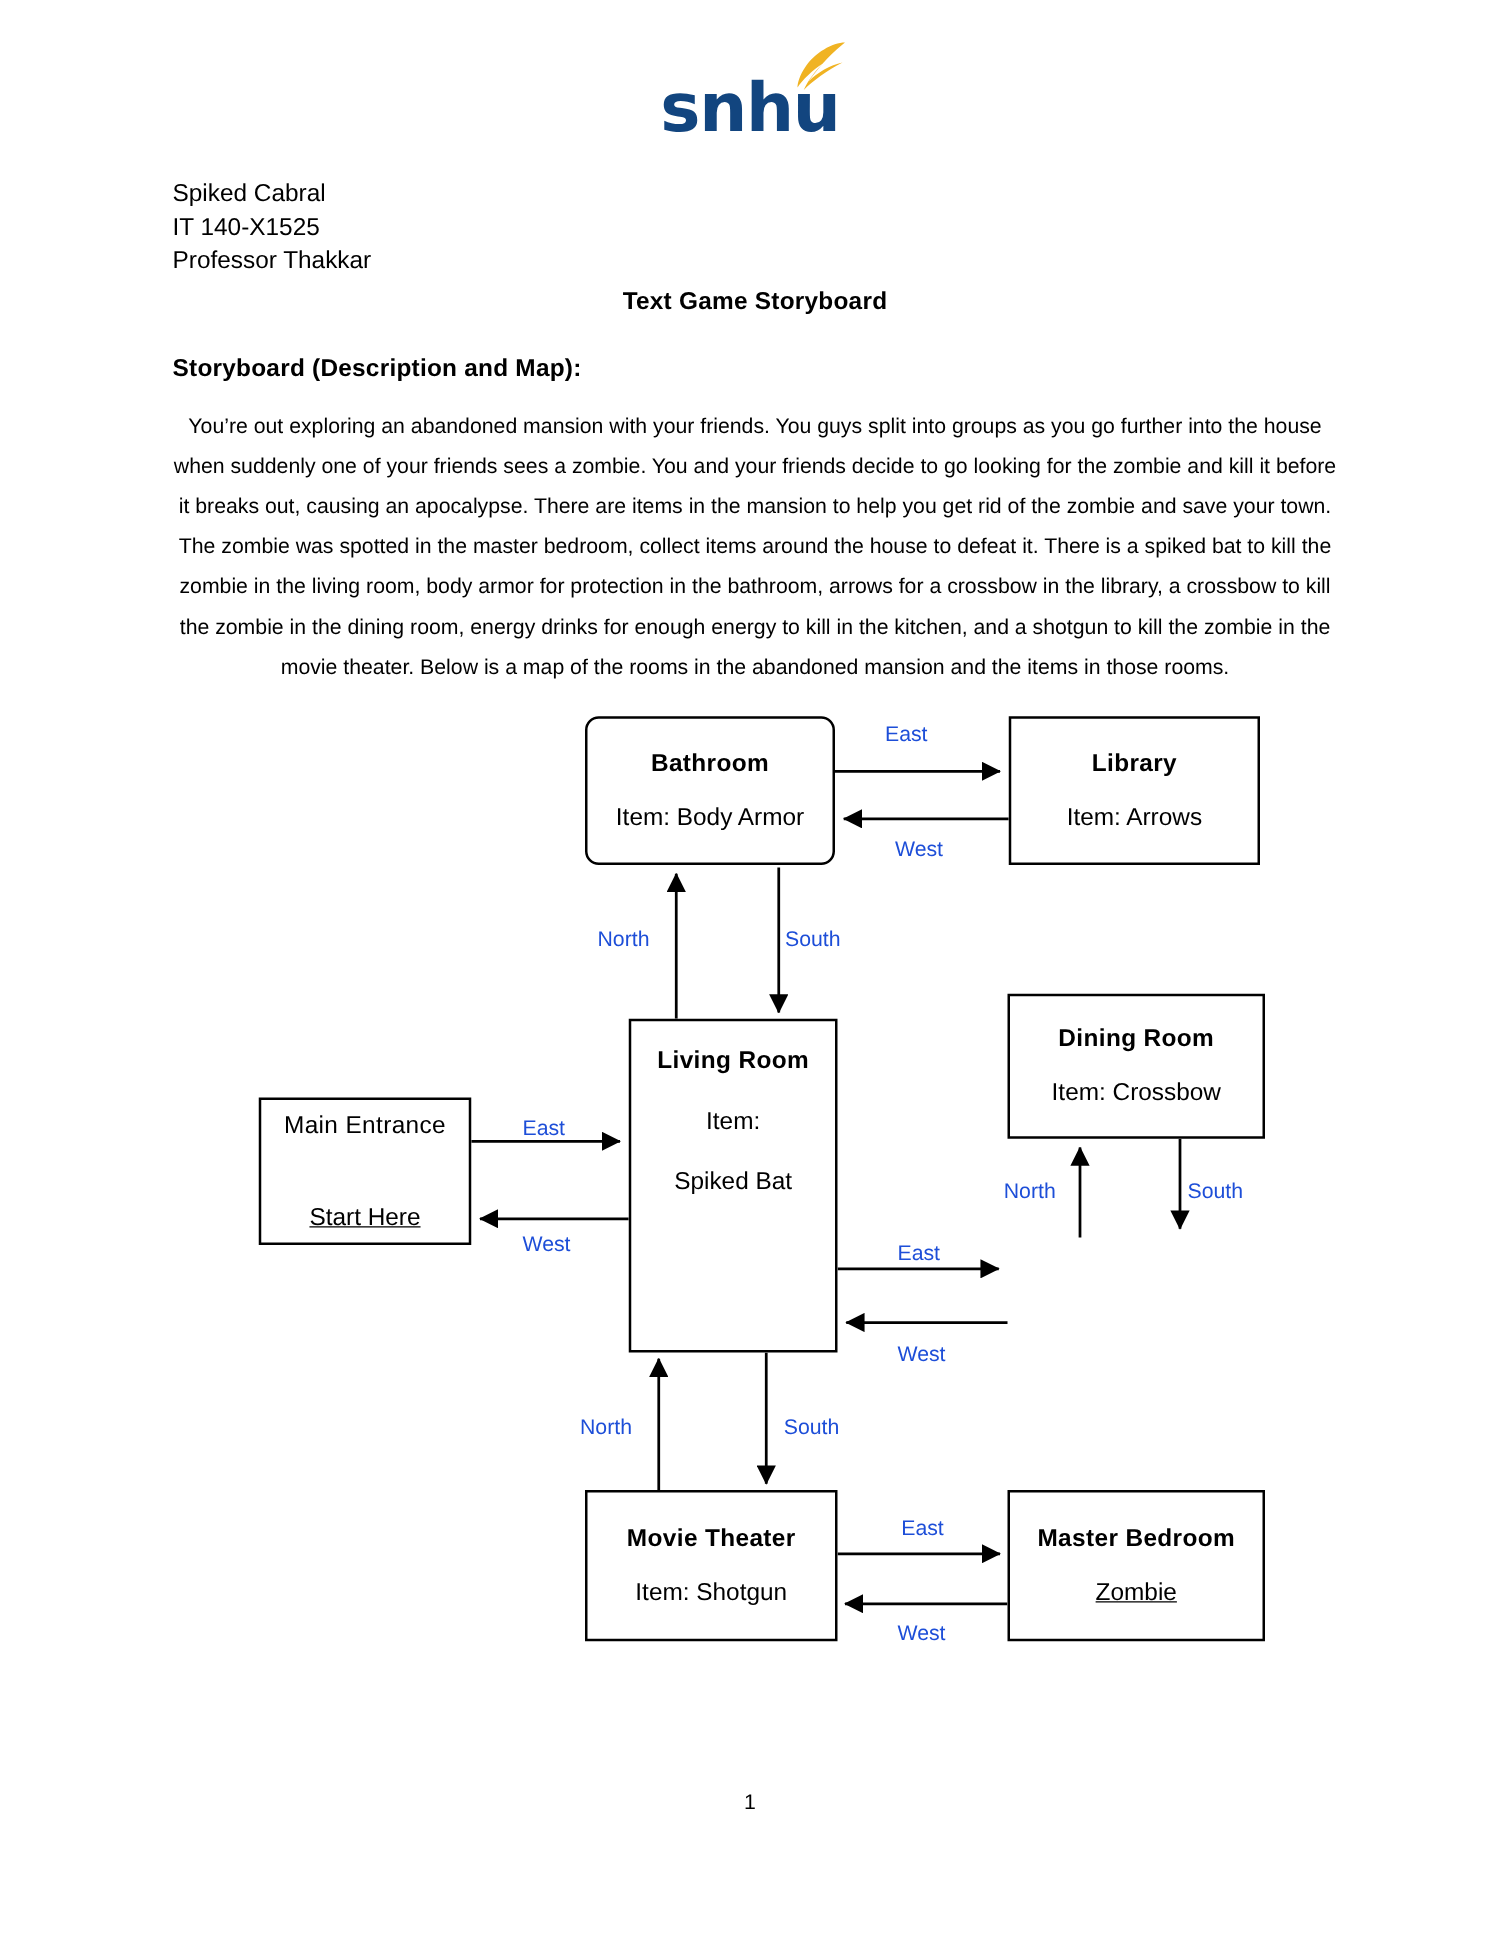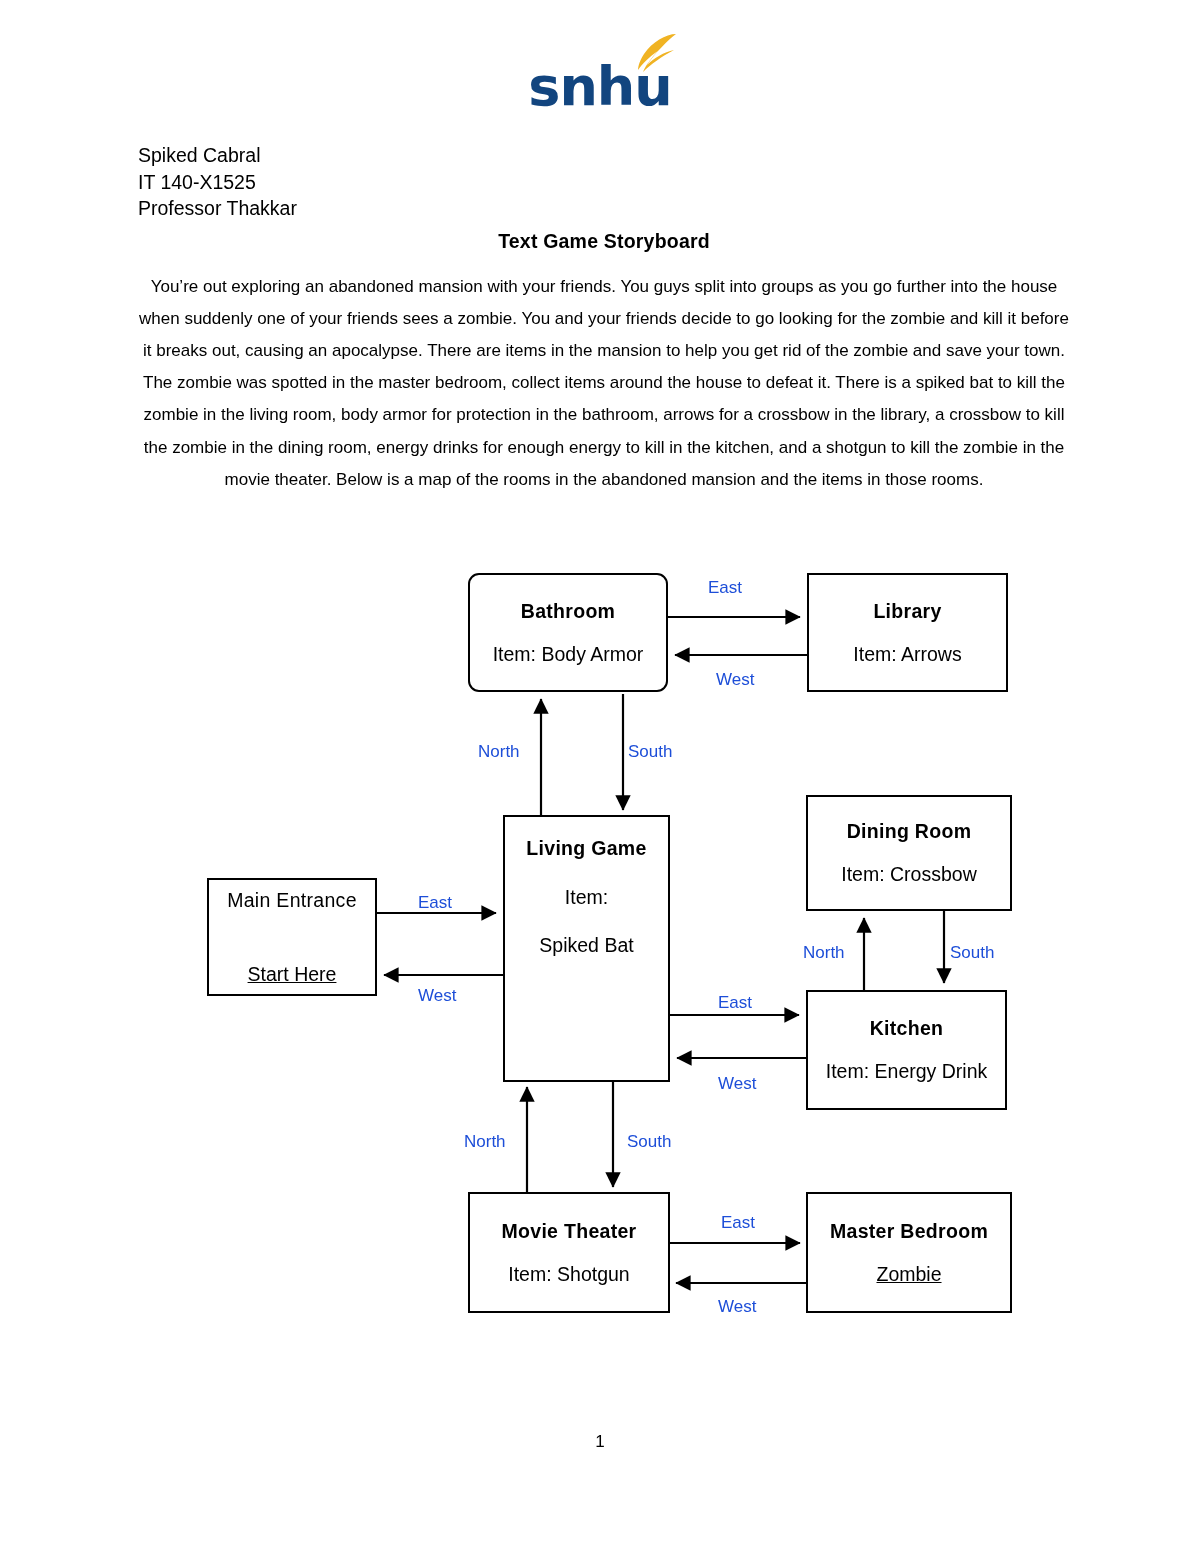--- a/index.html
+++ b/index.html
@@ -139,20 +139,21 @@
         <path d="M46 2 C 36 2, 22 10, 14 22 C 10 28, 8 34, 8 38 C 12 32, 20 24, 28 19 C 22 25, 16 33, 13 40 C 20 33, 32 24, 44 18 C 34 20, 24 26, 17 33 C 26 20, 38 8, 46 2 Z" fill="#f0b323"></path>
       </svg>
     </div>
   </div>
 
   <div class="doc-body">
     <div class="hdr-line">Spiked Cabral</div>
     <div class="hdr-line">IT 140-X1525</div>
     <div class="hdr-line">Professor Thakkar</div>
     <div class="doc-title">Text Game Storyboard</div>
+    <div class="section-head">Storyboard (Description and Map):</div>
     <div class="para">You’re out exploring an abandoned mansion with your friends. You guys split into groups as you go further into the house when suddenly one of your friends sees a zombie. You and your friends decide to go looking for the zombie and kill it before it breaks out, causing an apocalypse. There are items in the mansion to help you get rid of the zombie and save your town. The zombie was spotted in the master bedroom, collect items around the house to defeat it. There is a spiked bat to kill the zombie in the living room, body armor for protection in the bathroom, arrows for a crossbow in the library, a crossbow to kill the zombie in the dining room, energy drinks for enough energy to kill in the kitchen, and a shotgun to kill the zombie in the movie theater. Below is a map of the rooms in the abandoned mansion and the items in those rooms.</div>
   </div>
 
   <div class="diagram">
     <svg width="1200" height="1553" xmlns="http://www.w3.org/2000/svg">
       <defs>
         <marker id="arw" viewBox="0 0 10 10" refX="9.5" refY="5" markerWidth="7" markerHeight="7" orient="auto-start-reverse">
           <path d="M 0 0 L 10 5 L 0 10 z" fill="#000000"></path>
         </marker>
       </defs>
@@ -198,34 +199,30 @@
     <div class="n-title">Library</div>
     <div class="n-item" style="margin-top:20px;">Item: Arrows</div>
   </div>
 
   <div class="node" style="left:207px; top:878px; width:170px; height:118px;gap:29px;">
     <div class="n-title plain">Main Entrance</div>
     <div class="n-item u" style="margin-top:22px;">Start Here</div>
   </div>
 
   <div class="node" style="left:503px; top:815px; width:167px; height:267px; justify-content:flex-start; padding-top:20px;">
-    <div class="n-title">Living Game</div>
+    <div class="n-title">Living Room</div>
     <div class="n-item" style="margin-top:26px;">Item:</div>
     <div class="n-item" style="margin-top:25px;">Spiked Bat</div>
   </div>
 
   <div class="node" style="left:806px; top:795px; width:206px; height:116px;">
     <div class="n-title">Dining Room</div>
     <div class="n-item" style="margin-top:20px;">Item: Crossbow</div>
   </div>
 
-  <div class="node" style="left:806px; top:990px; width:201px; height:120px;">
-    <div class="n-title">Kitchen</div>
-    <div class="n-item" style="margin-top:20px;">Item: Energy Drink</div>
-  </div>
 
   <div class="node" style="left:468px; top:1192px; width:202px; height:121px;">
     <div class="n-title">Movie Theater</div>
     <div class="n-item" style="margin-top:20px;">Item: Shotgun</div>
   </div>
 
   <div class="node" style="left:806px; top:1192px; width:206px; height:121px;">
     <div class="n-title">Master Bedroom</div>
     <div class="n-item u" style="margin-top:20px;">Zombie</div>
   </div>

